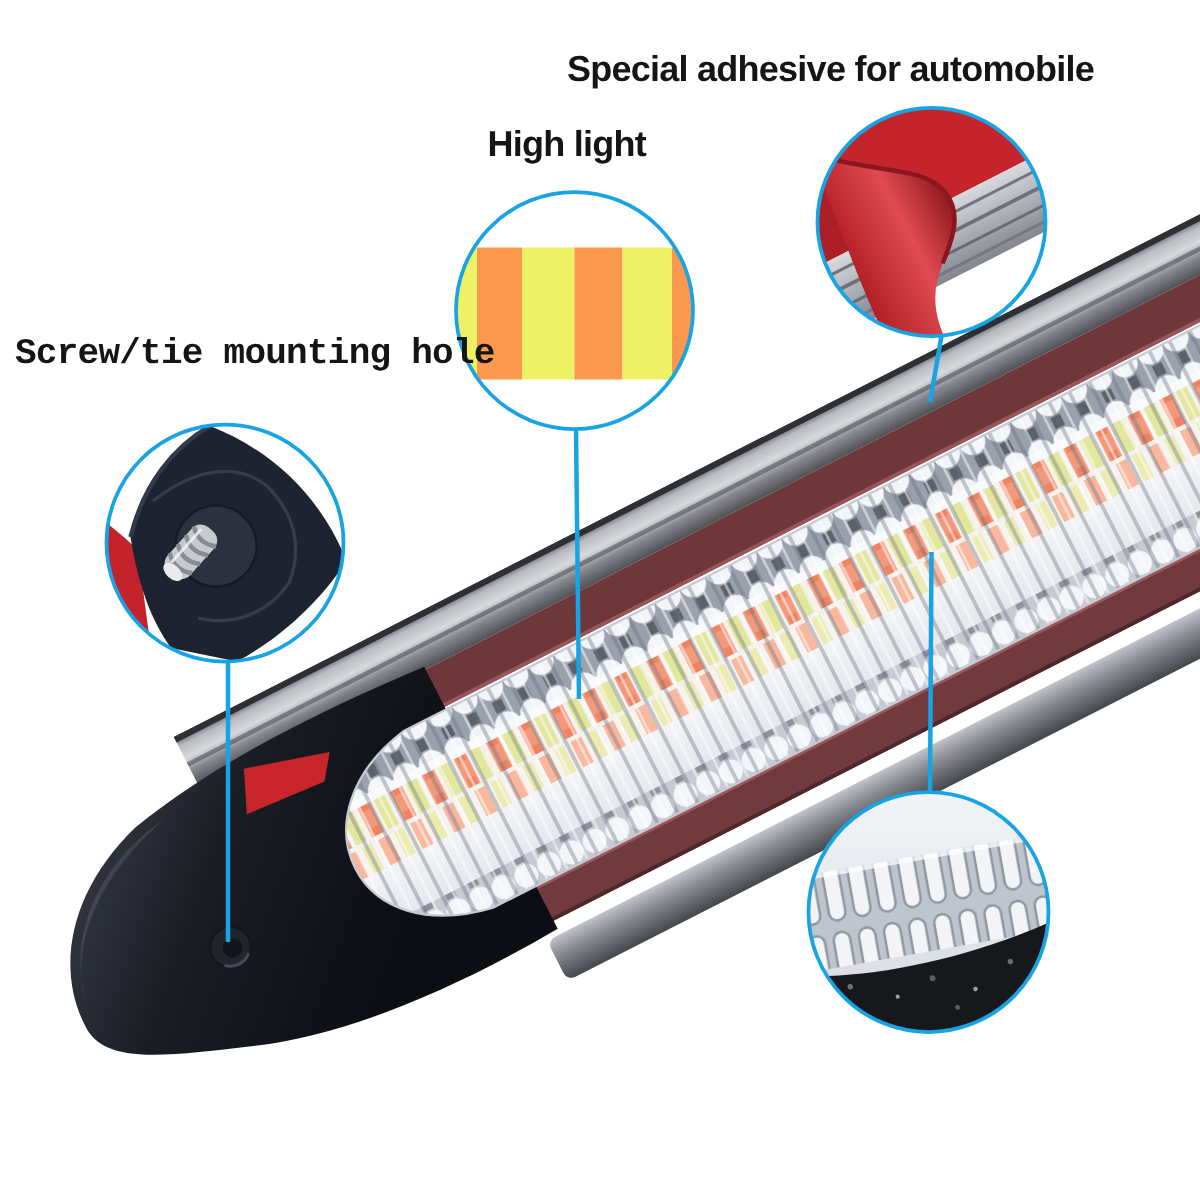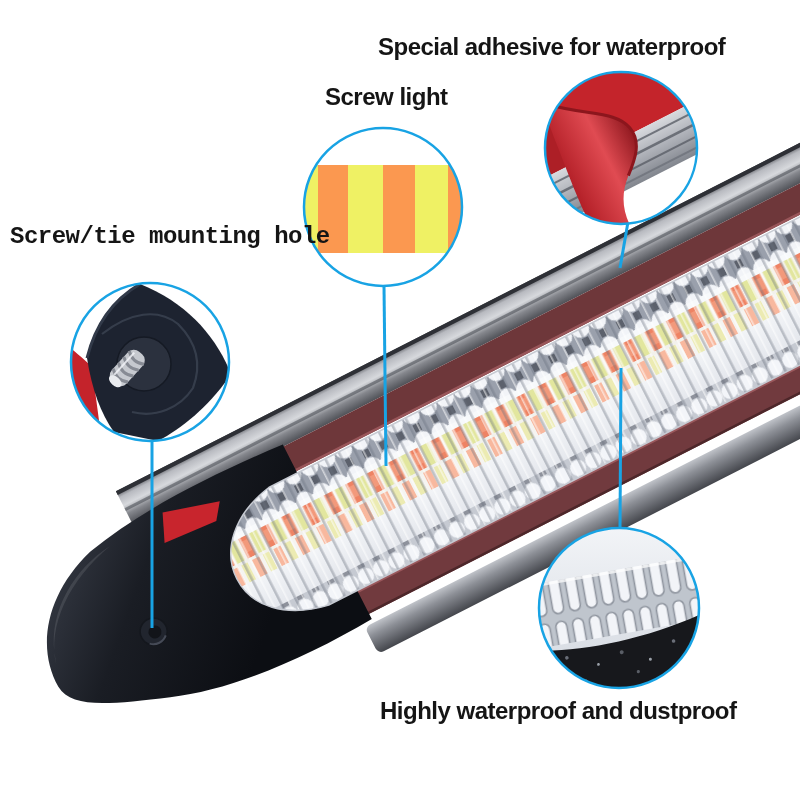--- a/index.html
+++ b/index.html
@@ -225,18 +225,17 @@
         <circle cx="65" cy="55" r="1.3" fill="#9aa0a8"></circle>
         <circle cx="8" cy="66" r="1.6" fill="#5a5e66"></circle>
         <circle cx="-45" cy="66" r="1.4" fill="#6a6e78"></circle>
       </g>
     </g>
   </g>
   <circle cx="619" cy="608" r="80" fill="none" stroke="#18a3e4" stroke-width="2.5"></circle>
 </g>
 </svg>
 
-<div id="lbl-adhesive" class="callout-label">Special adhesive for waterproof</div>
-<div id="lbl-highlight" class="callout-label">Screw light</div>
+<div id="lbl-adhesive" class="callout-label">Special adhesive for automobile</div>
+<div id="lbl-highlight" class="callout-label">High light</div>
 <div id="lbl-screw" class="callout-label">Screw/tie mounting hole</div>
-<div id="lbl-waterproof" class="callout-label">Highly waterproof and dustproof</div>
 
 </div>
 
 </body></html>

